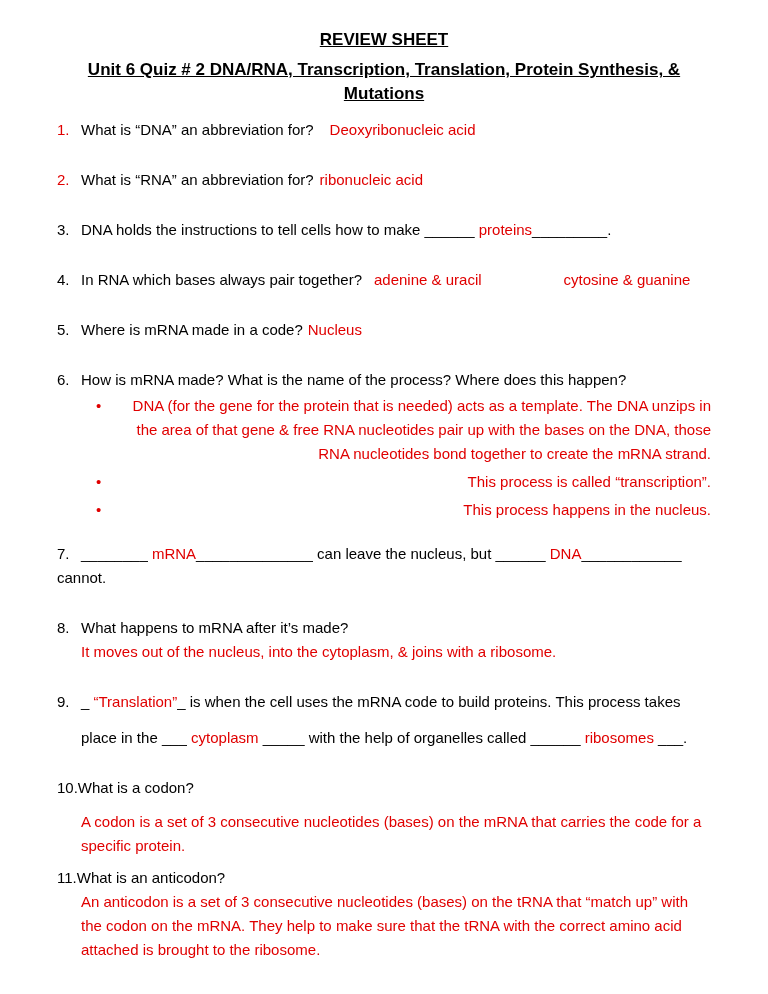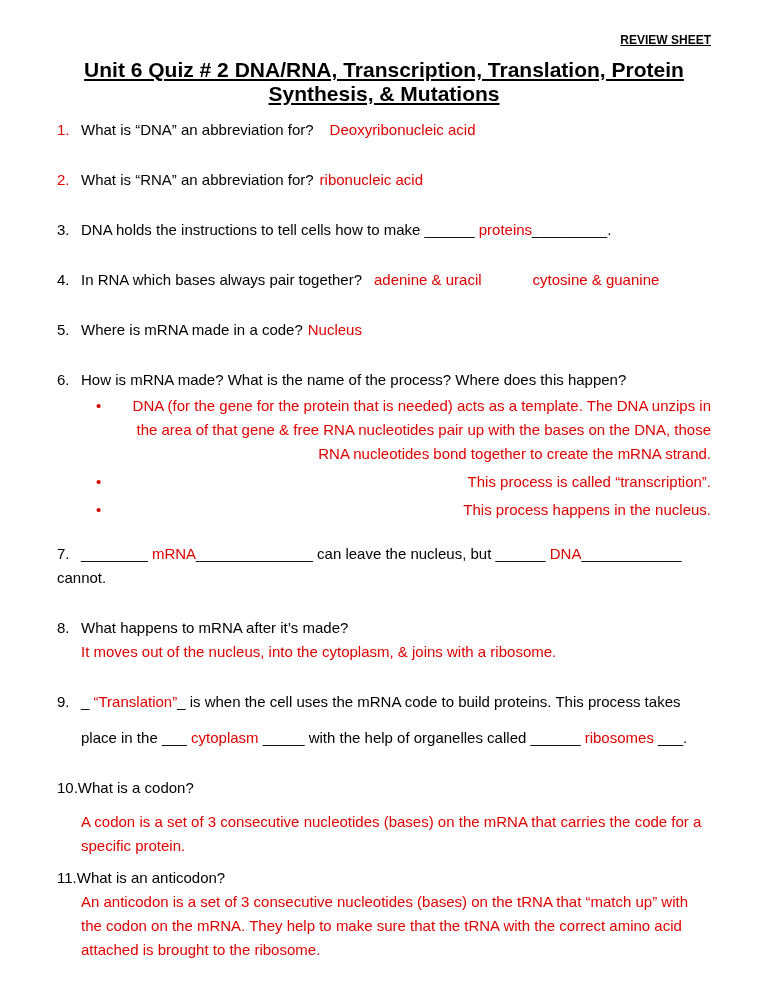--- a/index.html
+++ b/index.html
@@ -11,46 +11,46 @@
     box-sizing: border-box;
     padding: 28px 57px 0 57px;
     background: var(--page-bg, #ffffff);
     font-family: "Liberation Sans", sans-serif;
     font-size: 15px;
     line-height: 24px;
     color: var(--text, #000000);
     overflow: hidden;
   }
   .title {
-    text-align: right;
-    font-size: 12px;
+    text-align: center;
+    font-size: 17px;
     font-weight: bold;
     text-decoration: underline;
     margin: 0 0 6px 0;
   }
   .subtitle {
     text-align: center;
-    font-size: 21px;
+    font-size: 17px;
     font-weight: bold;
     text-decoration: underline;
     margin: 0 0 12px 0;
   }
   .q { margin: 0 0 26px 0; }
   .q-bullets { margin-bottom: 20px; }
   .q-tight { margin-bottom: 8px; margin-top: 24px; }
   .q-last { margin-bottom: 0; }
   .seg { white-space: pre-wrap; }
   .num { display: inline-block; width: 24px; }
   .num-tight { display: inline; }
   .red, .ans { color: var(--answer, #e00000); }
   .gap5  { margin-left: 5px; }
   .gap6  { margin-left: 6px; text-align: center; }
   .gap12 { margin-left: 12px; text-align: right; }
   .gap16 { margin-left: 16px; }
-  .gap60 { margin-left: 51px; }
+  .gap60 { margin-left: 82px; }
   .bullets { margin-top: 2px; }
   .bullet { display: flex; color: var(--answer, #e00000); margin: 0 0 4px 0; }
   .bullet .marker { flex: none; width: 24px; margin-left: 39px; }
   .bullet .btext { flex: 1; text-align: right; }
   .answer-line { margin-left: 24px; color: var(--answer, #e00000); }
   .answer-para { margin-left: 24px; color: var(--answer, #e00000); }
   .indent { margin-left: 24px; }
   .mt10 { margin-top: 10px; }
   .mt12 { margin-top: 12px; }
 </style>

